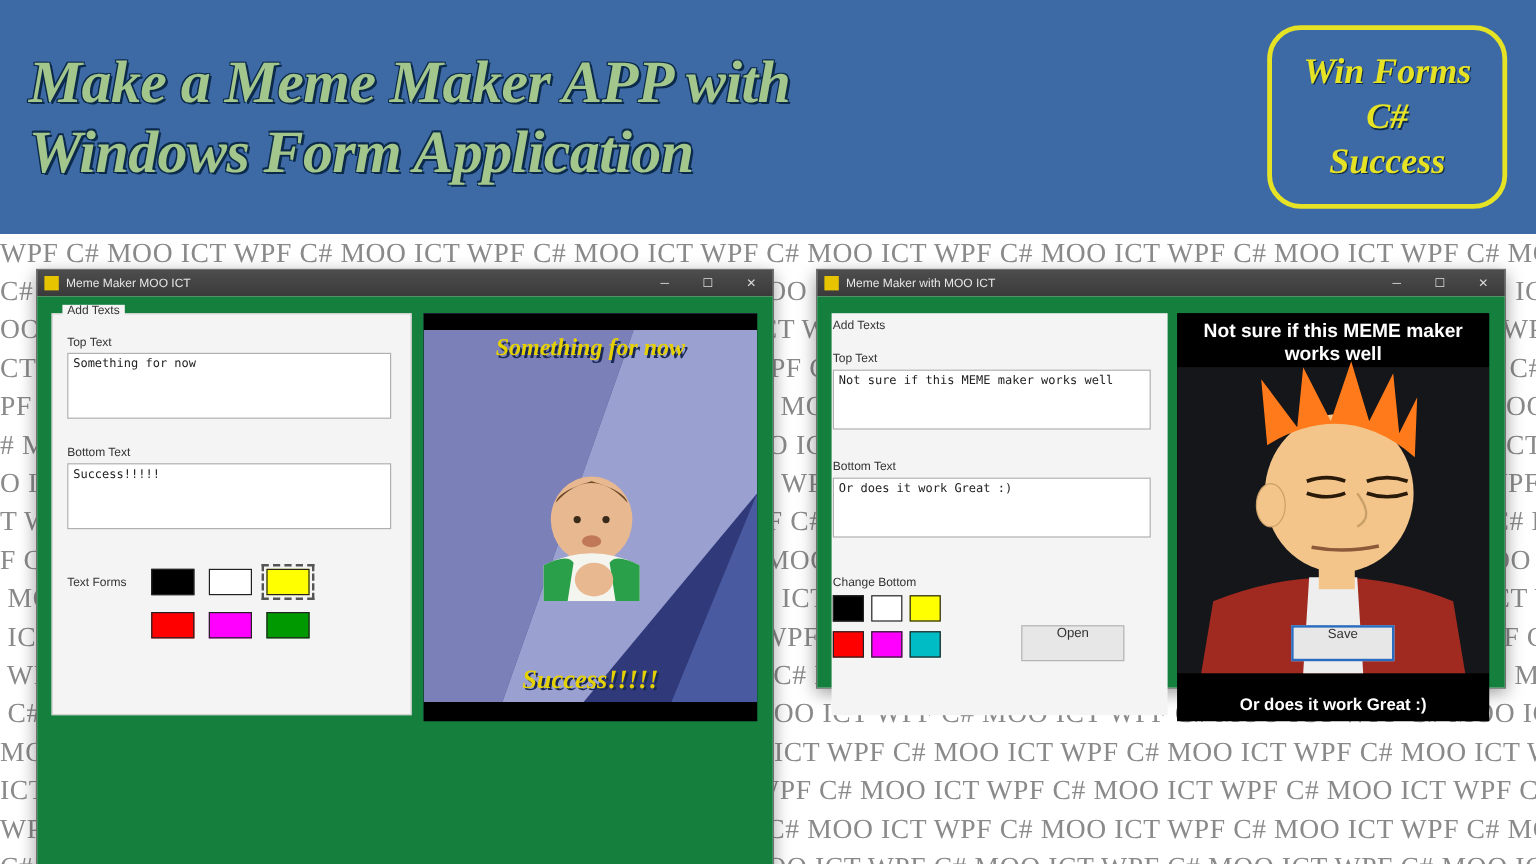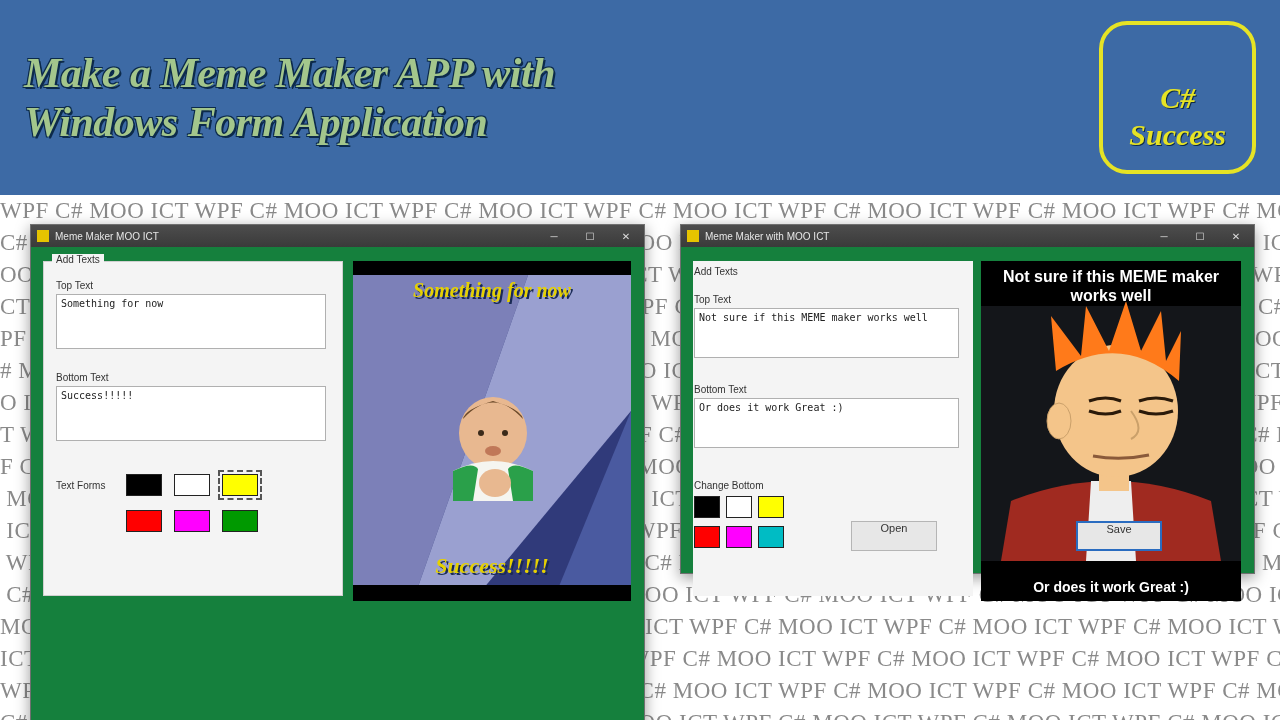--- a/index.html
+++ b/index.html
@@ -34,21 +34,21 @@
     align-items: center;
     padding: 0 24px;
     gap: 20px;
   }
   .hero-title {
     flex: 1;
     color: #a3c68c;
     font-family: Georgia, "Times New Roman", serif;
     font-style: italic;
     font-weight: 700;
-    font-size: 42px;
+    font-size: 50px;
     line-height: 1.15;
     text-shadow: 2px 2px 0 #0c2a4a, -1px -1px 0 #0c2a4a, 1px -1px 0 #0c2a4a, -1px 1px 0 #0c2a4a;
     letter-spacing: -0.5px;
   }
   .hero-badge {
     border: 4px solid #e6e325;
     border-radius: 28px;
     color: #e6e325;
     font-family: Georgia, serif;
     font-style: italic;
@@ -183,21 +183,21 @@
 C# MOO ICT WPF C# MOO ICT WPF C# MOO ICT WPF C# MOO ICT WPF C# MOO ICT WPF C# MOO ICT WPF C# MOO ICT WPF C# MOO ICT WPF 
 OO ICT WPF C# MOO ICT WPF C# MOO ICT WPF C# MOO ICT WPF C# MOO ICT WPF C# MOO ICT WPF C# MOO ICT WPF C# MOO ICT WPF C# M
 CT WPF C# MOO ICT WPF C# MOO ICT WPF C# MOO ICT WPF C# MOO ICT WPF C# MOO ICT WPF C# MOO ICT WPF C# MOO ICT WPF C# MOO I
 PF C# MOO ICT WPF C# MOO ICT WPF C# MOO ICT WPF C# MOO ICT WPF C# MOO ICT WPF C# MOO ICT WPF C# MOO ICT WPF C# MOO ICT W
 </div>
 
 <div class="hero">
   <div class="hero-title" style="white-space:pre-line">Make a Meme Maker APP with
 Windows Form Application</div>
   <div class="hero-badge">
-    <br>
+    <span>Win Forms</span><br>
     <span>C#</span><br>
     <span>Success</span>
   </div>
 </div>
 
 <div class="win left">
   <div class="titlebar">
     <span class="icon"></span>
     <span>Meme Maker MOO ICT</span>
     <div class="tb-buttons">

